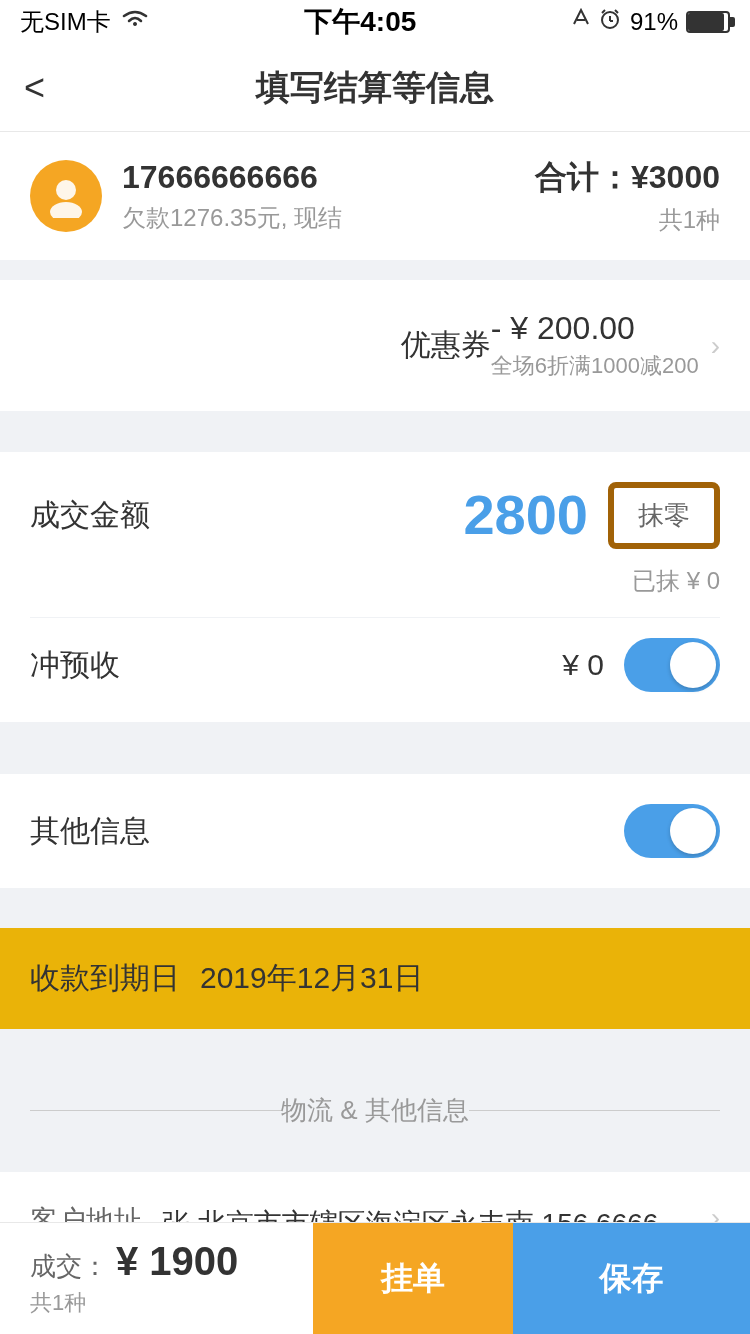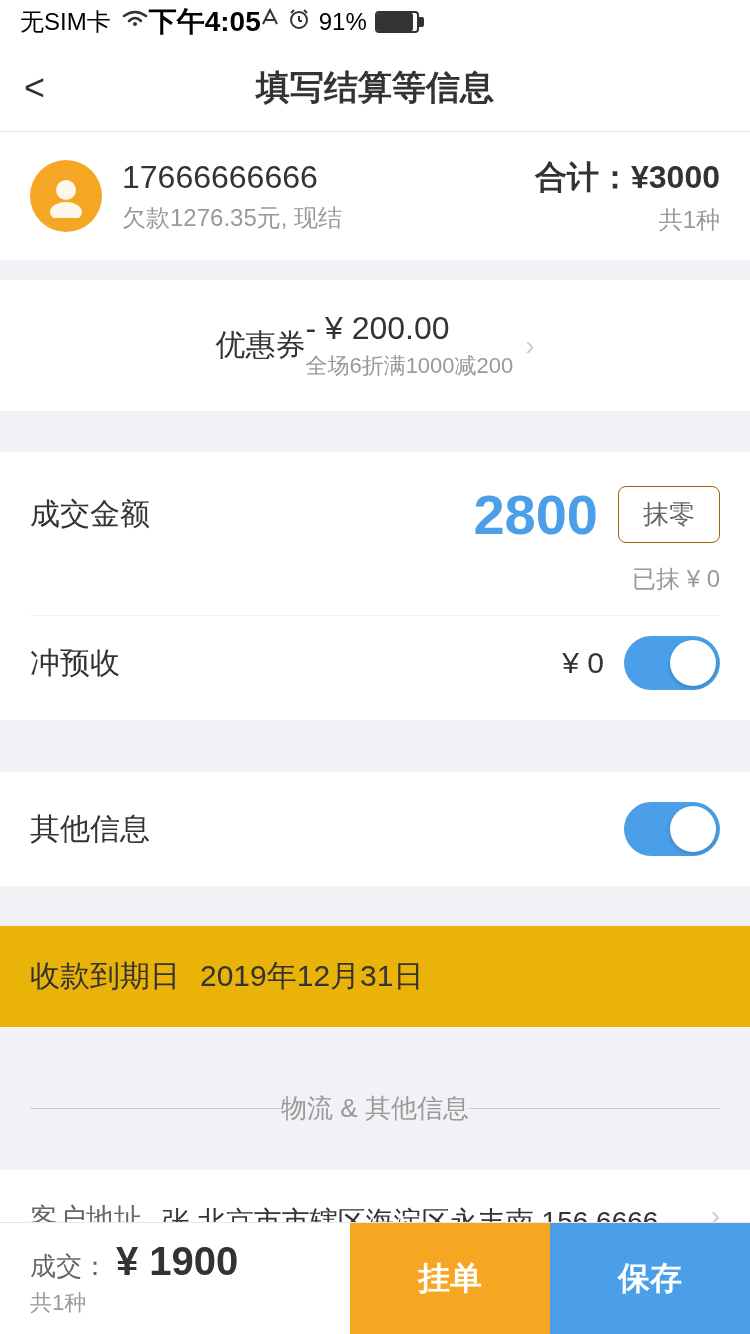--- a/index.html
+++ b/index.html
@@ -13,21 +13,21 @@
       overflow-x: hidden;
       font-size: 28px;
     }
 
     
     .status-bar {
       background: #fff;
       height: 44px;
       display: flex;
       align-items: center;
-      justify-content: flex-start;
+      justify-content: space-between;
       padding: 0 20px;
       font-size: 24px;
       font-weight: 500;
     }
     .status-left { display: flex; align-items: center; gap: 10px; }
     .status-center { font-size: 28px; font-weight: 600; }
     .status-right { display: flex; align-items: center; gap: 8px; font-size: 24px; }
     .battery-icon {
       width: 44px; height: 22px;
       border: 2px solid #333;
@@ -91,39 +91,39 @@
     }
     .customer-left { display: flex; align-items: center; gap: 20px; }
     .avatar {
       width: 72px; height: 72px;
       background: #f5a623;
       border-radius: 50%;
       display: flex; align-items: center; justify-content: center;
     }
     .avatar svg { width: 44px; height: 44px; }
     .customer-info {}
-    .customer-phone { font-size: 32px; font-weight: 400; color: #333; }
+    .customer-phone { font-size: 32px; font-weight: 700; color: #333; }
     .customer-debt { font-size: 24px; color: #999; margin-top: 6px; }
     .customer-right { text-align: right; }
     .total-value { font-size: 32px; font-weight: 600; color: #333; }
     .total-count { font-size: 24px; color: #999; margin-top: 4px; }
 
     
     .section-divider {
       height: 20px;
       background: #f0f2f5;
     }
 
     
     .coupon-row {
       background: #fff;
       padding: 30px 30px;
       display: flex;
       align-items: center;
-      justify-content: center;
+      justify-content: flex-end;
       border-bottom: 1px solid #f0f2f5;
       margin-bottom: 20px;
     }
     .coupon-label { font-size: 30px; color: #333; }
     .coupon-right { display: flex; align-items: center; gap: 12px; }
     .coupon-discount { font-size: 32px; color: #333; font-weight: 500; }
     .coupon-detail { font-size: 22px; color: #999; margin-top: 4px; text-align: right; }
     .chevron-icon { font-size: 28px; color: #ccc; }
 
     
@@ -132,24 +132,24 @@
       padding: 30px 30px;
       margin-bottom: 32px;
     }
     .amount-row {
       display: flex;
       align-items: center;
       justify-content: space-between;
       margin-bottom: 16px;
     }
     .amount-label { font-size: 30px; color: #333; }
-    .amount-right { display: flex; align-items: center; gap: 20px; }
+    .amount-right { display: flex; align-items: flex-start; gap: 20px; }
     .amount-value { font-size: 56px; font-weight: 600; color: #4a9fe8; }
     .round-btn {
-      border: 1px solid #a16207;
+      border: 6px solid #a16207;
       border-radius: 8px;
       padding: 10px 24px;
       font-size: 26px;
       color: #666;
       background: #fff;
       cursor: pointer;
     }
     .amount-sub { font-size: 24px; color: #999; text-align: right; }
 
     .divider-line {
@@ -266,21 +266,21 @@
       width: 200px;
       height: 112px;
       background: #f5a623;
       display: flex; align-items: center; justify-content: center;
       font-size: 32px;
       color: #fff;
       font-weight: 600;
       cursor: pointer;
     }
     .bottom-btn-save {
-      width: 200px;
+      width: 237px;
       height: 112px;
       background: #4a9fe8;
       display: flex; align-items: center; justify-content: center;
       font-size: 32px;
       color: #fff;
       font-weight: 600;
       cursor: pointer;
     }
   </style>
 </head>

